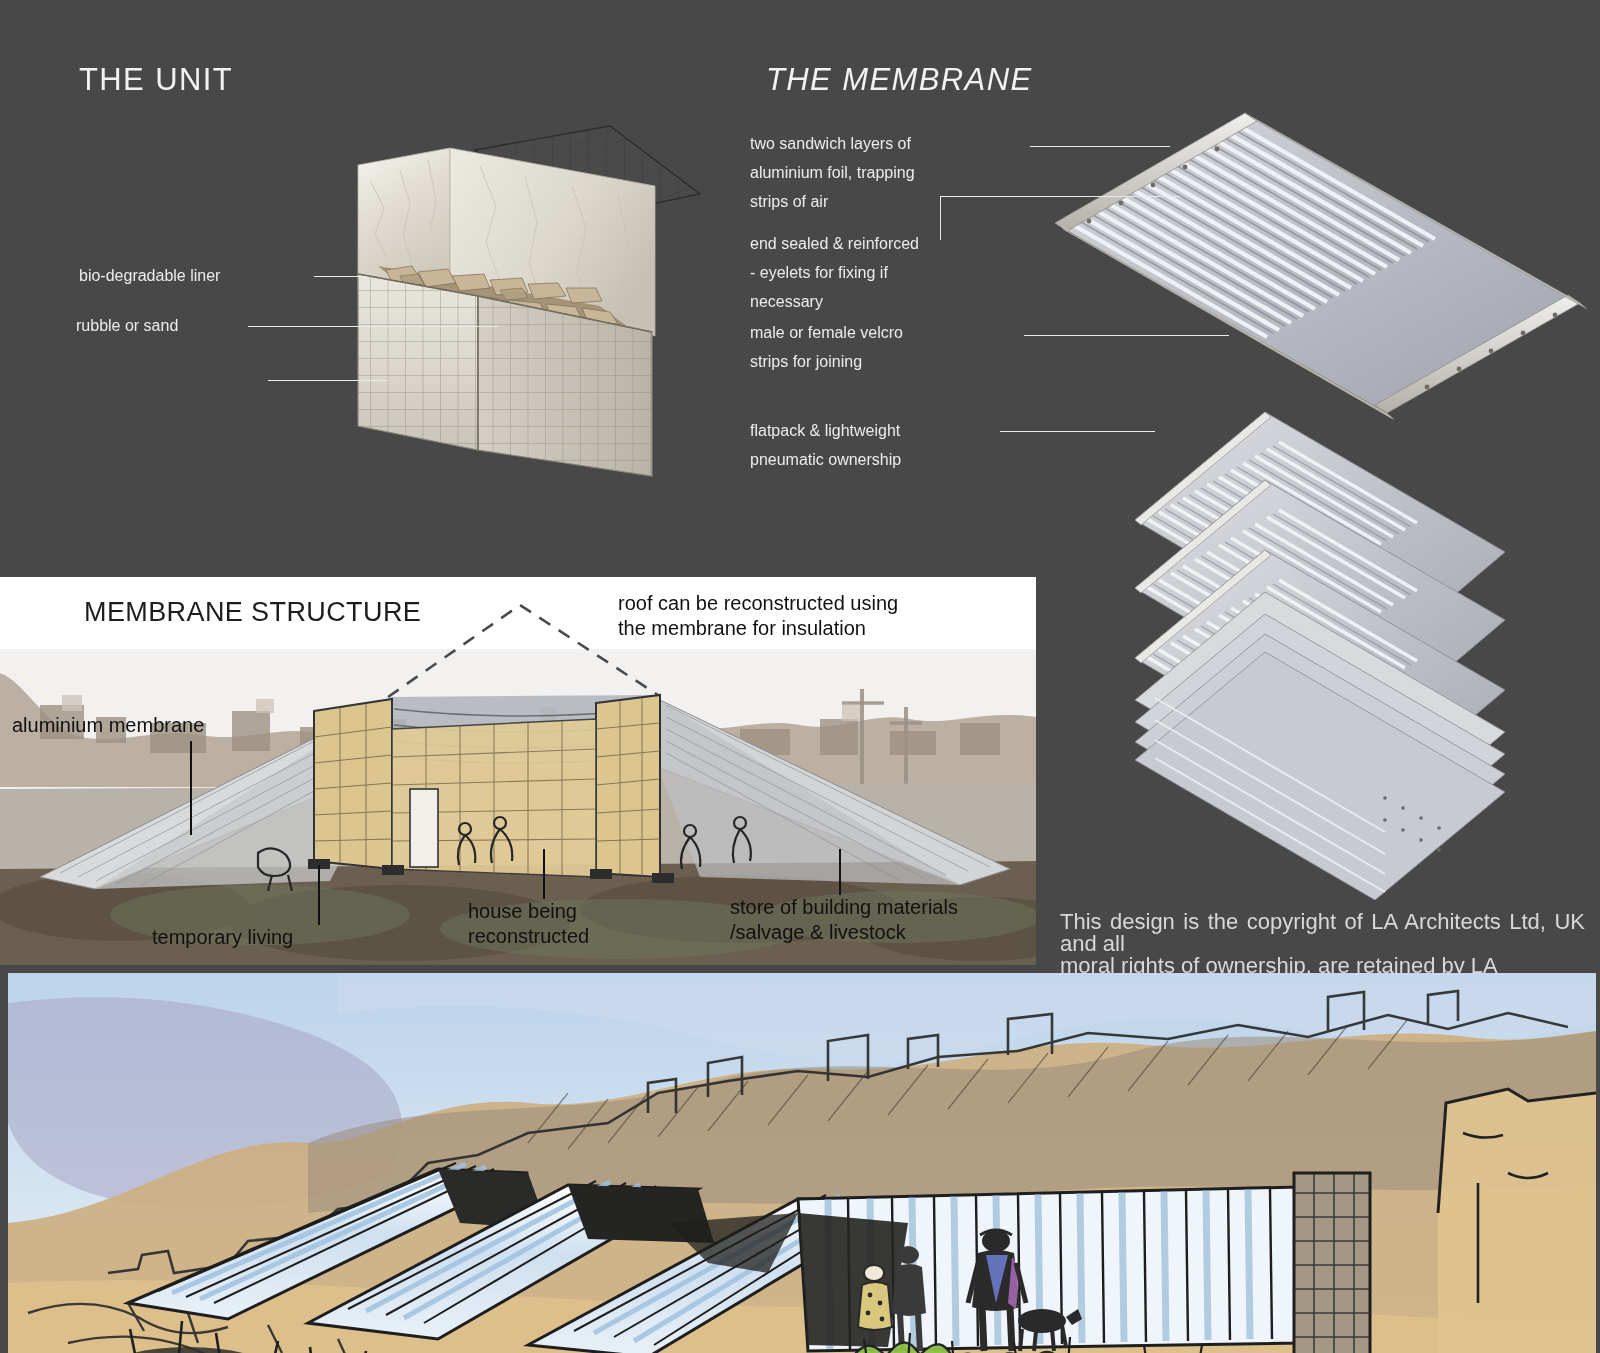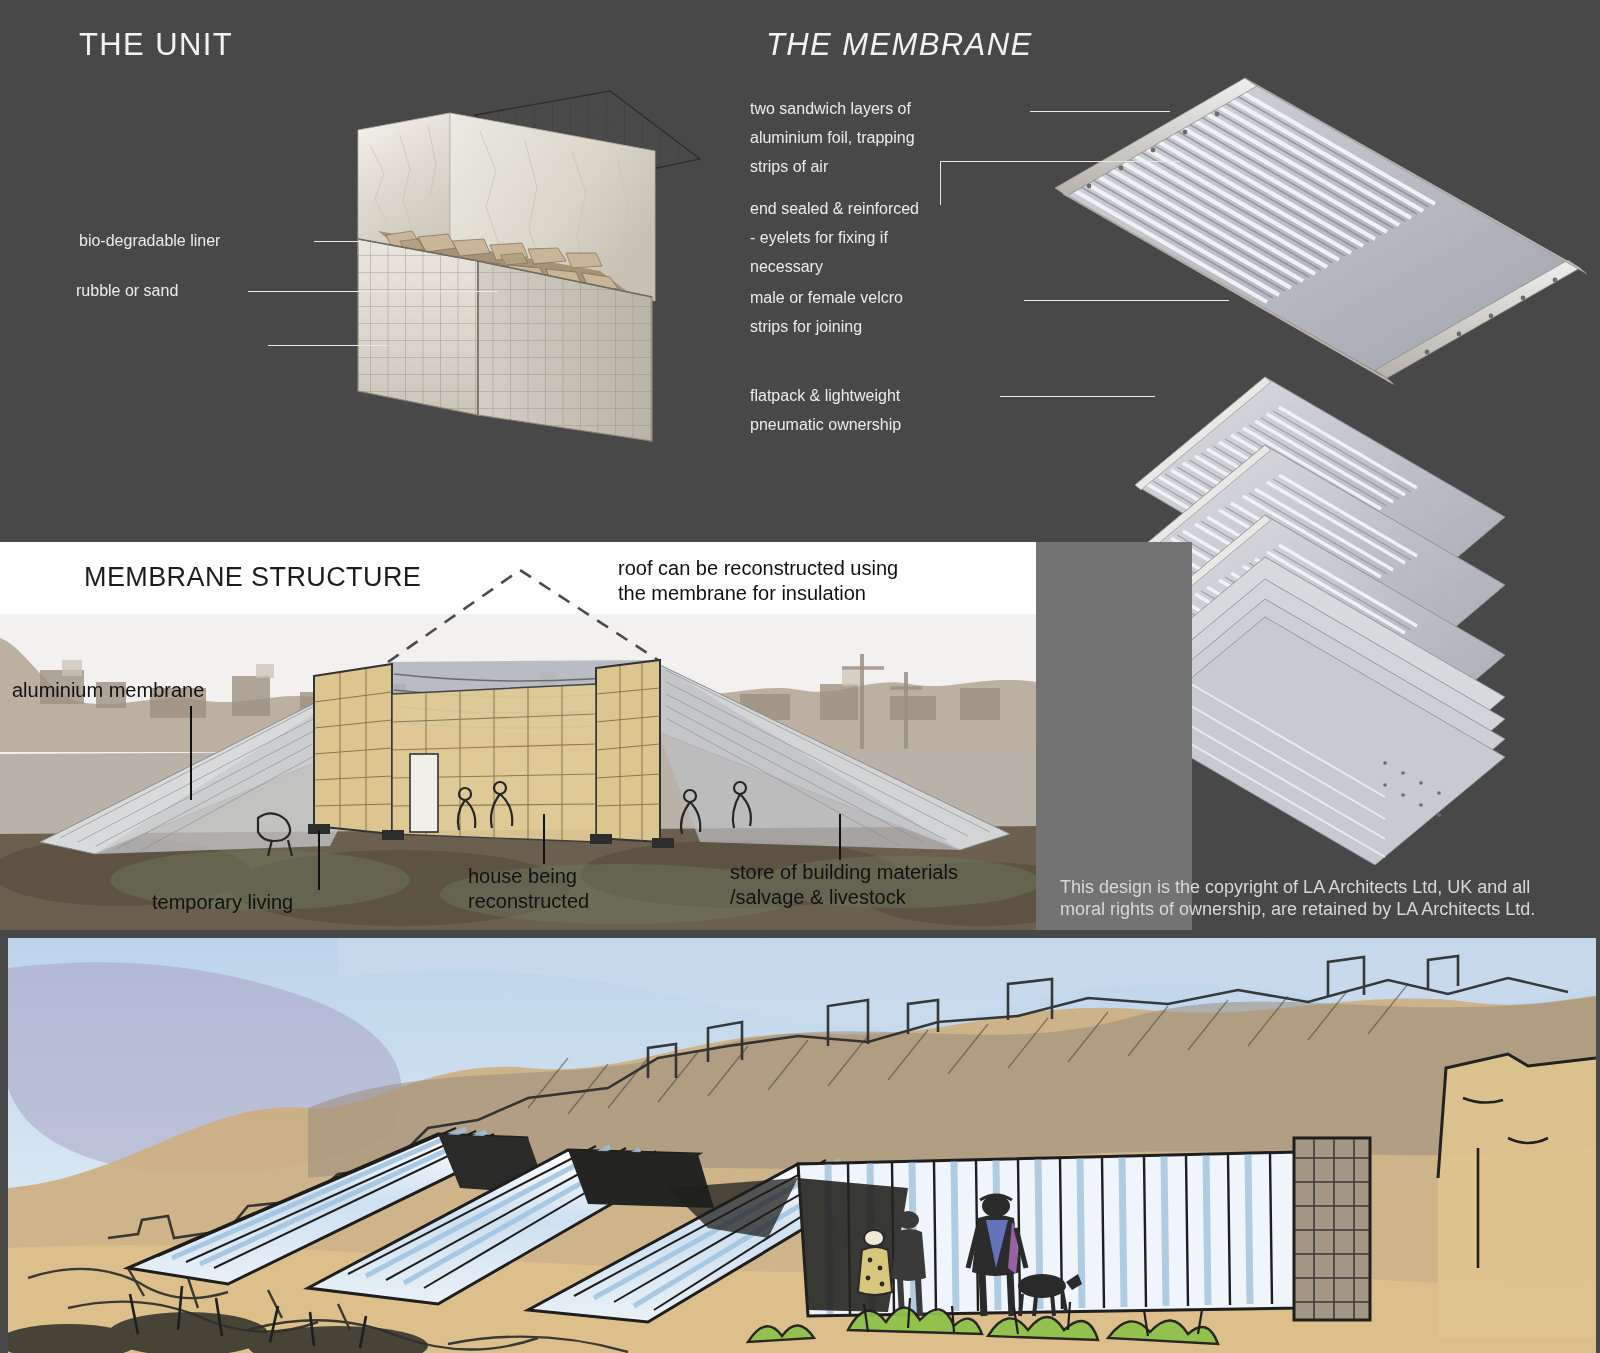--- a/index.html
+++ b/index.html
@@ -1,19 +1,19 @@
 <!DOCTYPE html>
 <html><head>
 <meta charset="utf-8">
 <style>
   html,body{margin:0;padding:0;background:#484848;}
   body{width:1600px;height:1353px;position:relative;overflow:hidden;
        font-family:"Liberation Sans","DejaVu Sans",sans-serif;}
 
-  .board{position:absolute;inset:0;background:#484848;}
+  .board{position:absolute;inset:0;background:#484848;margin-top:35px;}
 
   
   .section-title{position:absolute;color:#f2f2f2;font-size:31px;letter-spacing:1.4px;
                  font-weight:300;white-space:nowrap;}
   #title-unit{left:79px;top:27px;}
   #title-membrane{left:766px;top:27px;font-style:italic;}
 
   
   .anno{position:absolute;color:#ececec;font-size:16px;line-height:29px;font-weight:300;}
   .anno.just{text-align:justify;}
@@ -24,30 +24,30 @@
   .lead-v{position:absolute;width:1px;background:#e9e9e9;}
 
   
   #unit-fig{position:absolute;left:300px;top:85px;width:420px;height:400px;}
 
   
   #membrane-top{position:absolute;left:1035px;top:60px;width:565px;height:340px;}
   #membrane-stack{position:absolute;left:1085px;top:365px;width:515px;height:500px;}
 
   
-  #ms-panel{position:absolute;left:0px;top:542px;width:1192px;height:388px;
+  #ms-panel{position:absolute;left:0px;top:542px;width:1036px;height:388px;
             background:#737373;overflow:hidden;}
   #ms-title{position:absolute;left:84px;top:20px;color:#1d1d1d;font-size:27px;
             letter-spacing:.4px;white-space:nowrap;}
   .ms-anno{position:absolute;color:#111;font-size:20px;line-height:25px;}
   .ms-lead-v{position:absolute;width:2px;background:#111;}
 
   
   #copyright{position:absolute;left:1060px;top:876px;width:525px;color:#d8d8d8;
-             font-size:18px;line-height:22px;text-align:justify;font-weight:300;}
+             font-size:22px;line-height:22px;text-align:justify;font-weight:300;}
 
   
   #sketch{position:absolute;left:8px;top:938px;width:1588px;height:415px;overflow:hidden;
           background:#cfe0f2;}
 </style>
 </head>
 <body>
 
 <div class="board">
 

